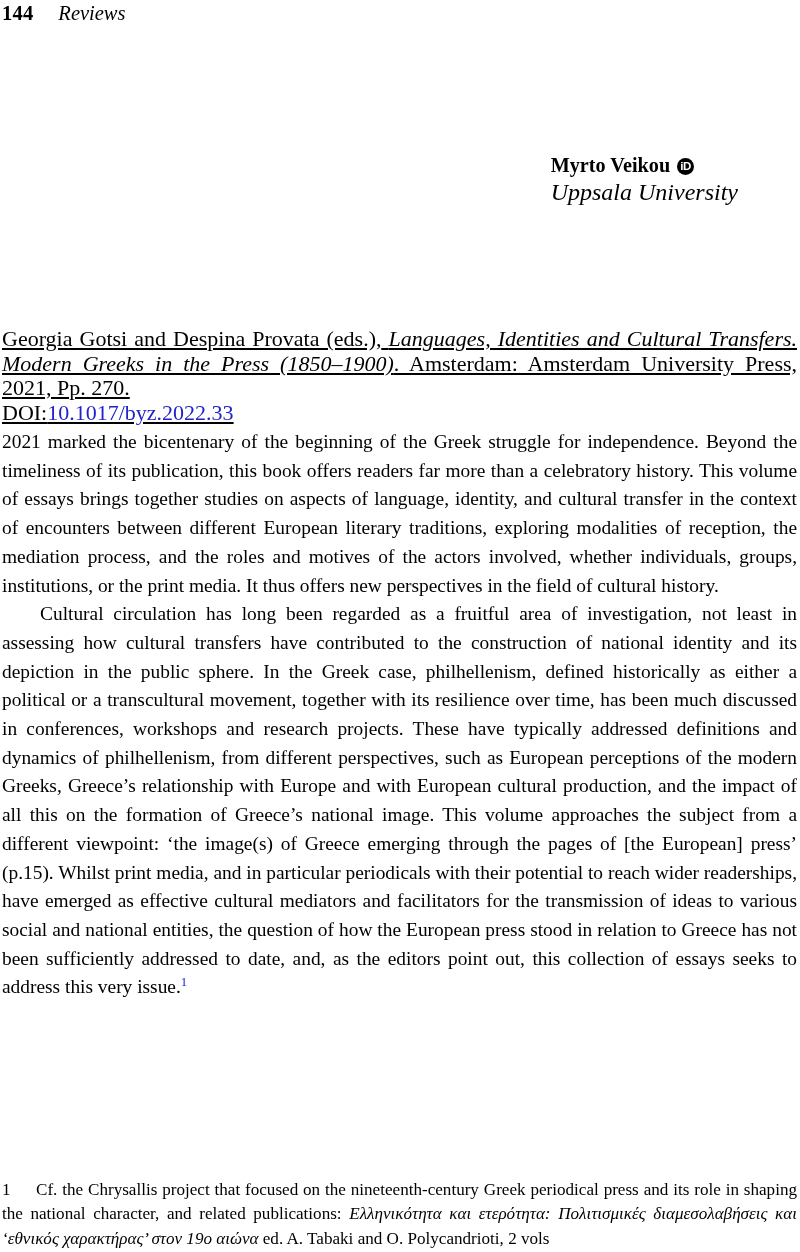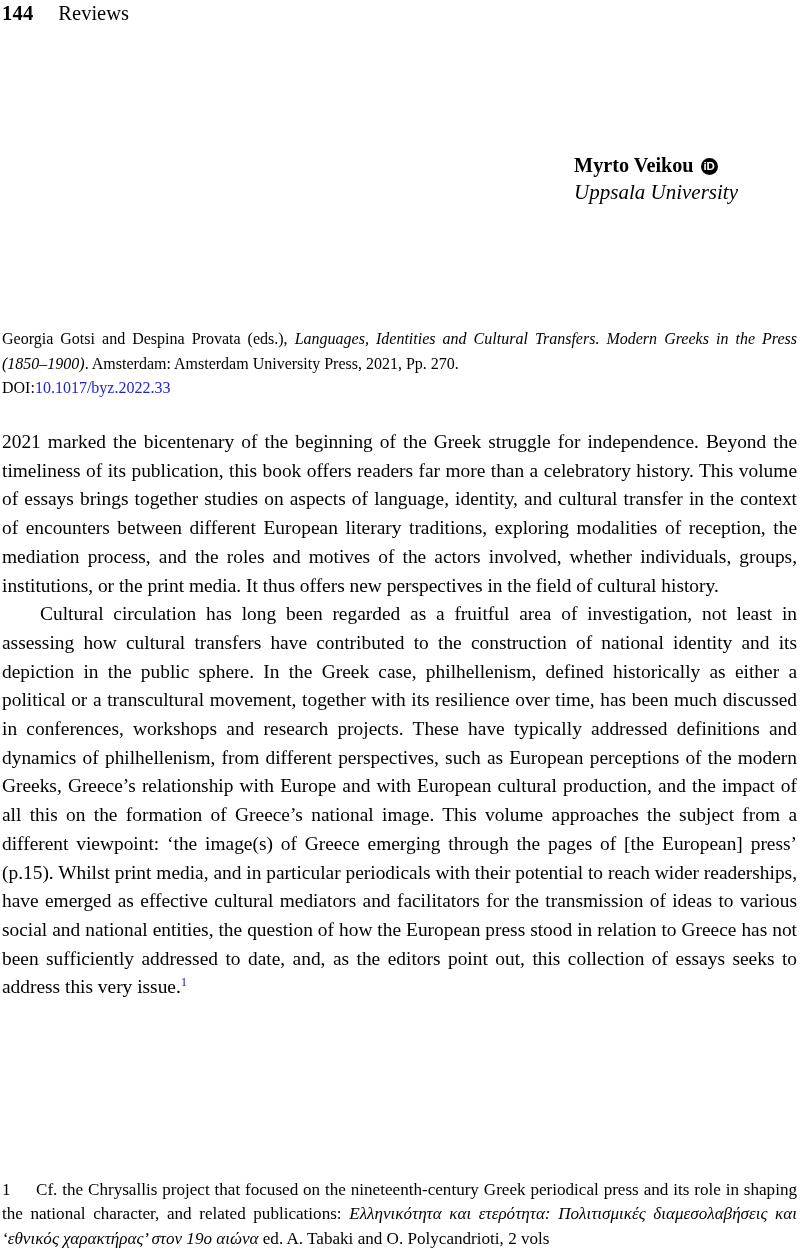--- a/index.html
+++ b/index.html
@@ -34,20 +34,21 @@
     font-size: 20.5px;
     line-height: 26px;
   }
   .running-head .folio {
     font-weight: bold;
     letter-spacing: 0.2px;
   }
   .running-head .rh-title {
     margin-left: 25px;
     font-weight: normal;
+    font-style: italic;
   }
 
   
   .body-block {
     position: absolute;
     left: 2px;
     width: 795px;
     font-size: 19.4px;
     line-height: 28.6px;
     text-align: justify;
@@ -70,21 +71,21 @@
   .sig-name {
     font-weight: bold;
     font-size: 20.2px;
     white-space: nowrap;
     display: flex;
     align-items: center;
     gap: 7px;
   }
   .sig-affil {
     font-style: italic;
-    font-size: 21px;
+    font-size: 24px;
     margin-top: 1px;
   }
   .orcid {
     display: inline-block;
     width: 17px;
     height: 17px;
     border-radius: 50%;
     background: #a6ce39;
     position: relative;
     flex: 0 0 auto;
@@ -101,23 +102,24 @@
     text-align: center;
     letter-spacing: -0.3px;
   }
 
   
   .citation {
     position: absolute;
     left: 2px;
     top: 327px;
     width: 795px;
-    font-size: 16px;
+    font-size: 22px;
     line-height: 24.6px;
     text-align: justify;
+    text-decoration: underline;
   }
   .citation i { font-style: italic; }
   .doi-label { font-style: normal; }
   .doi-link {
     color: #2222cc;
     text-decoration: none;
     margin-top: 8px;
   }
 
   

